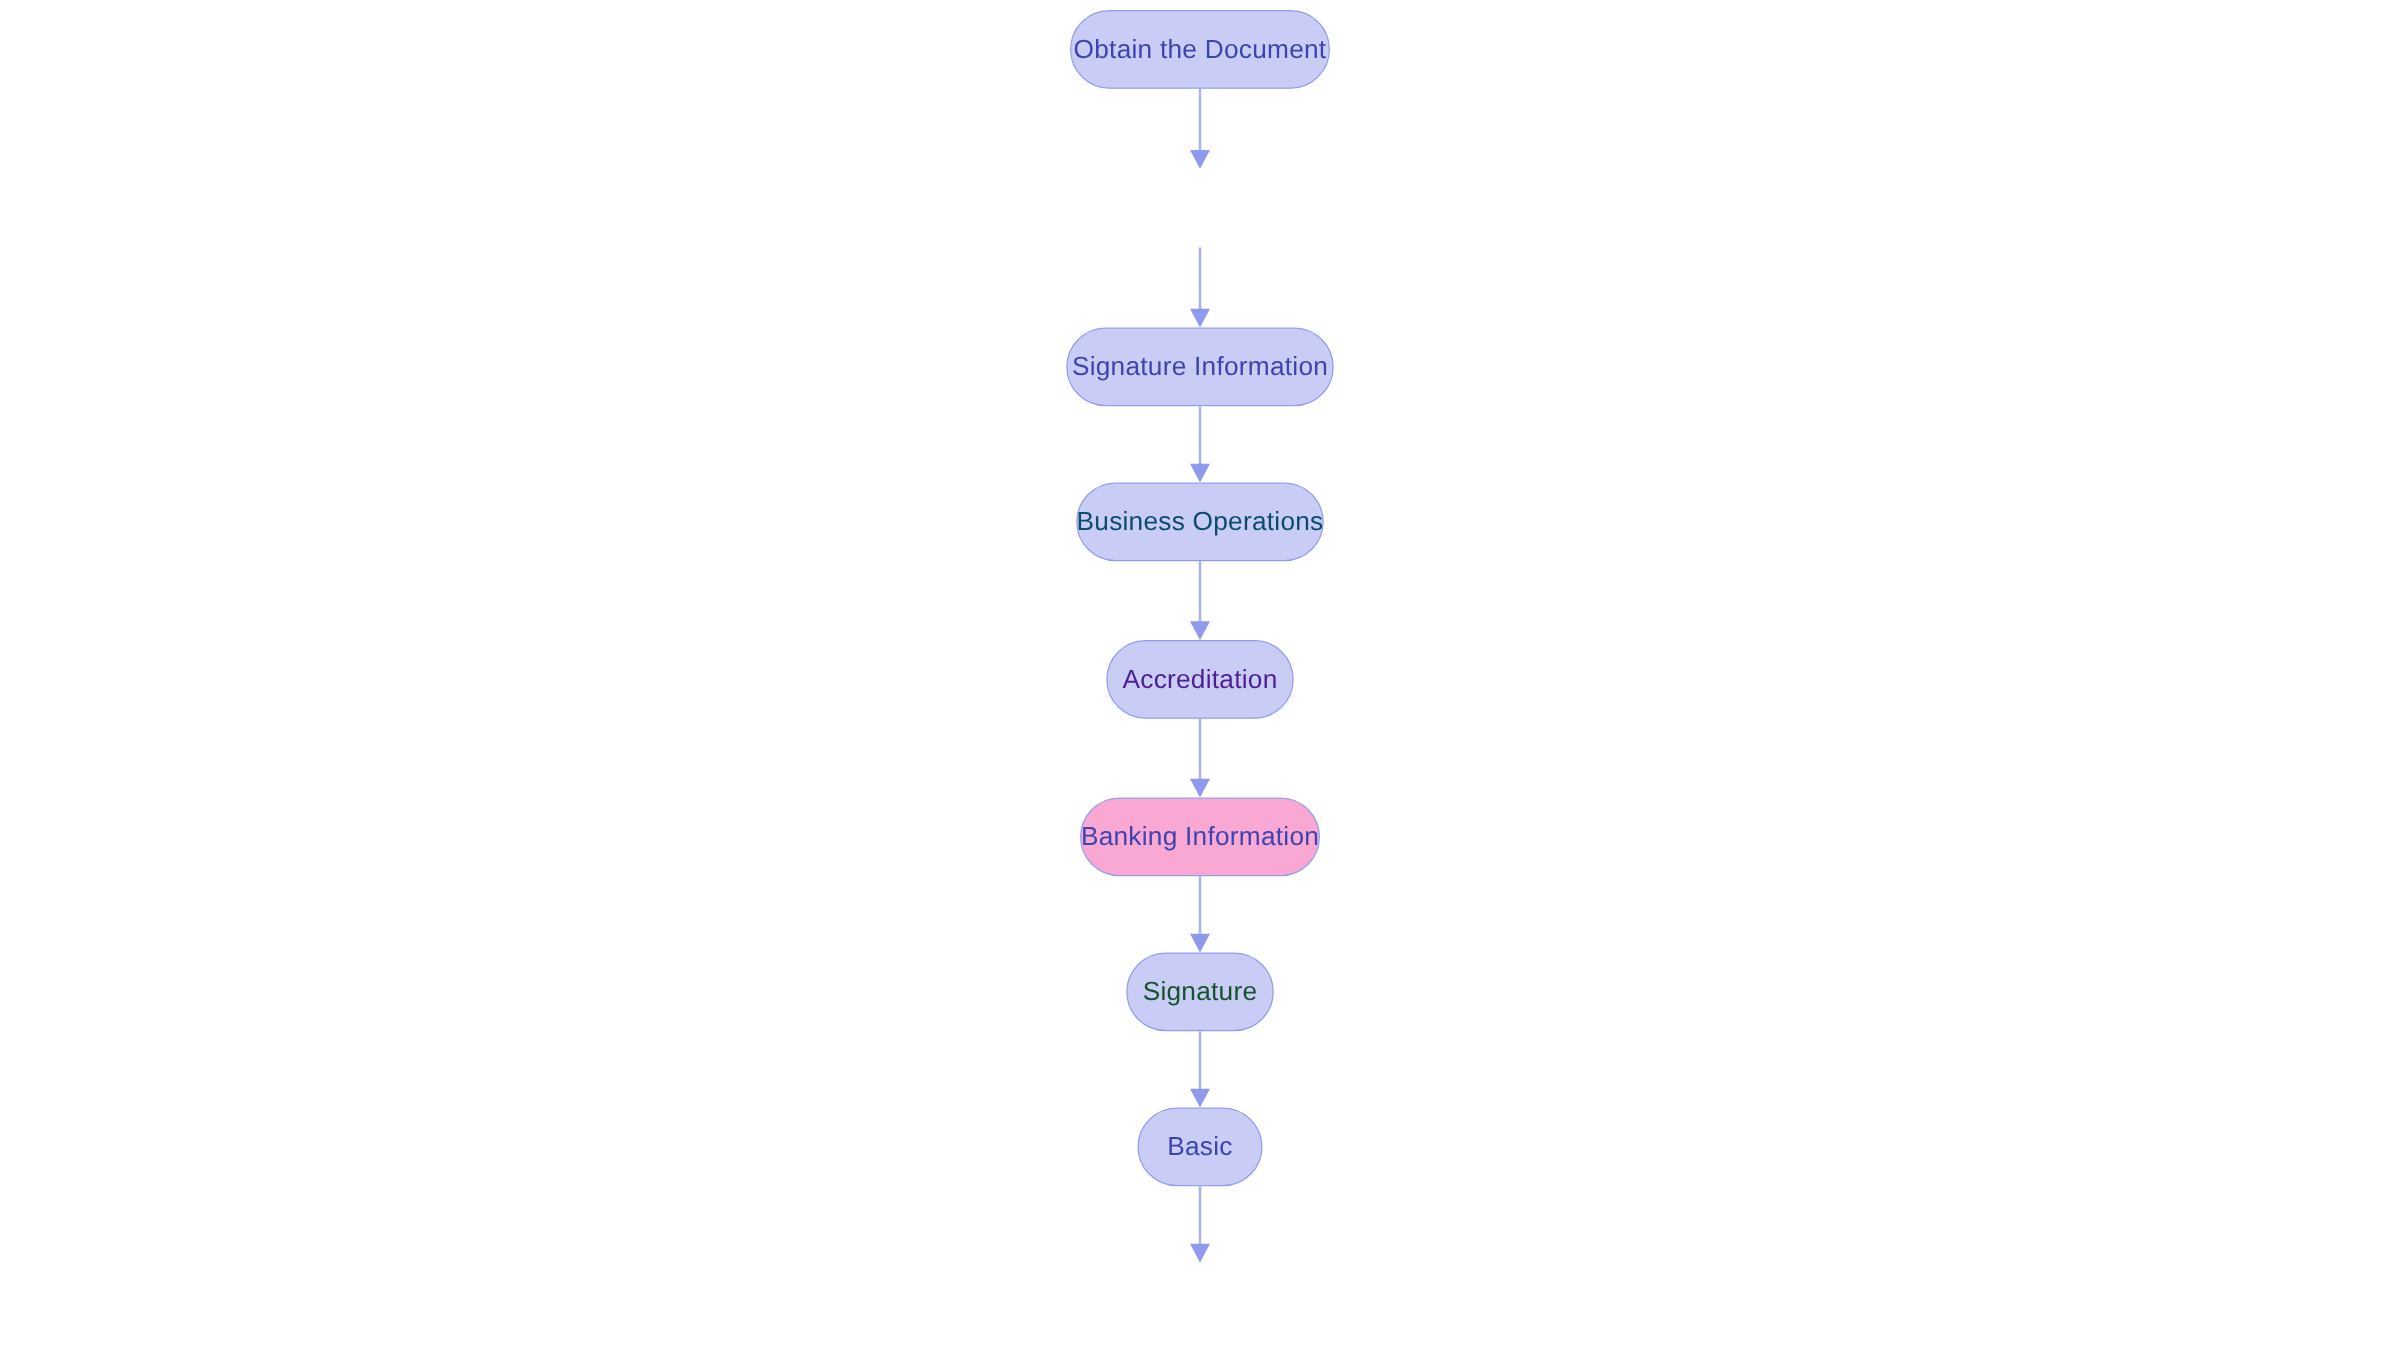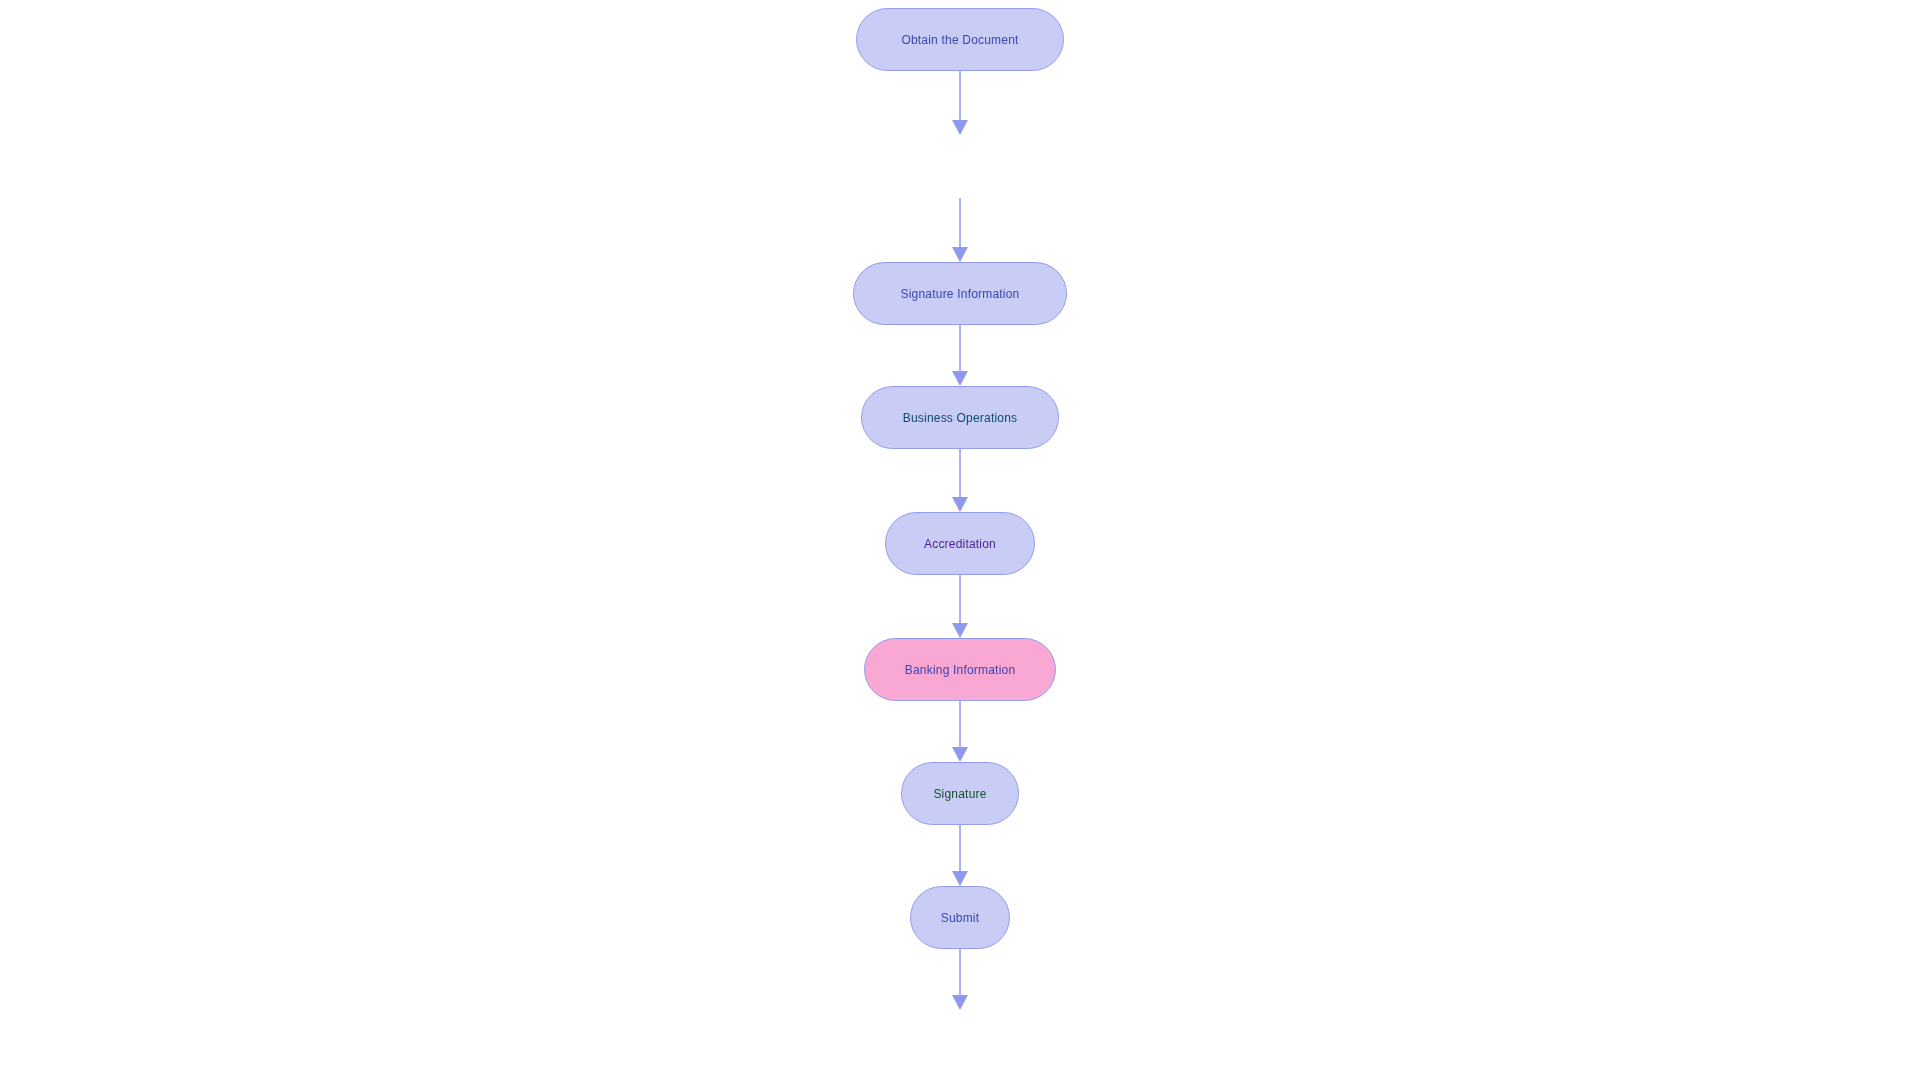--- a/index.html
+++ b/index.html
@@ -16,21 +16,21 @@
     overflow: hidden;
   }
   .node {
     position: absolute;
     height: 63px;
     box-sizing: border-box;
     border-radius: 32px;
     display: flex;
     align-items: center;
     justify-content: center;
-    font-size: 12px;
+    font-size: 21px;
     letter-spacing: 0.2px;
     white-space: nowrap;
   }
   .connector-line {
     position: absolute;
     width: 2px;
   }
   .arrowhead {
     position: absolute;
     width: 0;
@@ -72,15 +72,15 @@
     <div class="node" style="left: 885px; top: 512px; width: 150px; background: rgb(201, 205, 246); border: 1.3px solid rgb(148, 157, 237); color: #4c1d95;">
       <span>Accreditation</span>
     </div>
     <div class="node" style="left: 864px; top: 638px; width: 192px; background: #f9a8d4; border: 1.3px solid rgb(148, 157, 237); color: rgb(60, 68, 176);">
       <span>Banking Information</span>
     </div>
     <div class="node" style="left: 901px; top: 762px; width: 118px; background: rgb(201, 205, 246); border: 1.3px solid rgb(148, 157, 237); color: #14532d;">
       <span>Signature</span>
     </div>
     <div class="node" style="left: 910px; top: 886px; width: 100px; background: rgb(201, 205, 246); border: 1.3px solid rgb(148, 157, 237); color: rgb(60, 68, 176);">
-      <span>Submit</span>
+      <span>Basic</span>
     </div>
   </div>
 
 </body></html>

